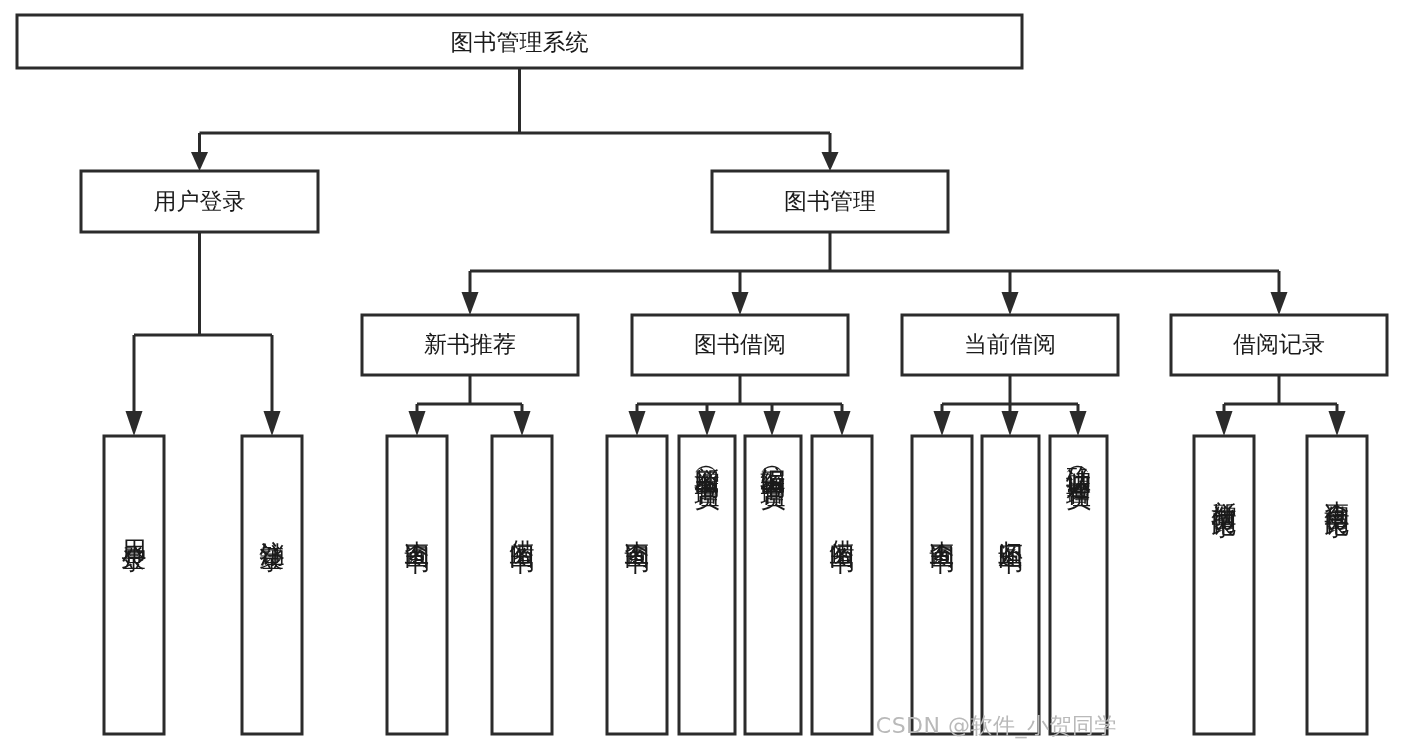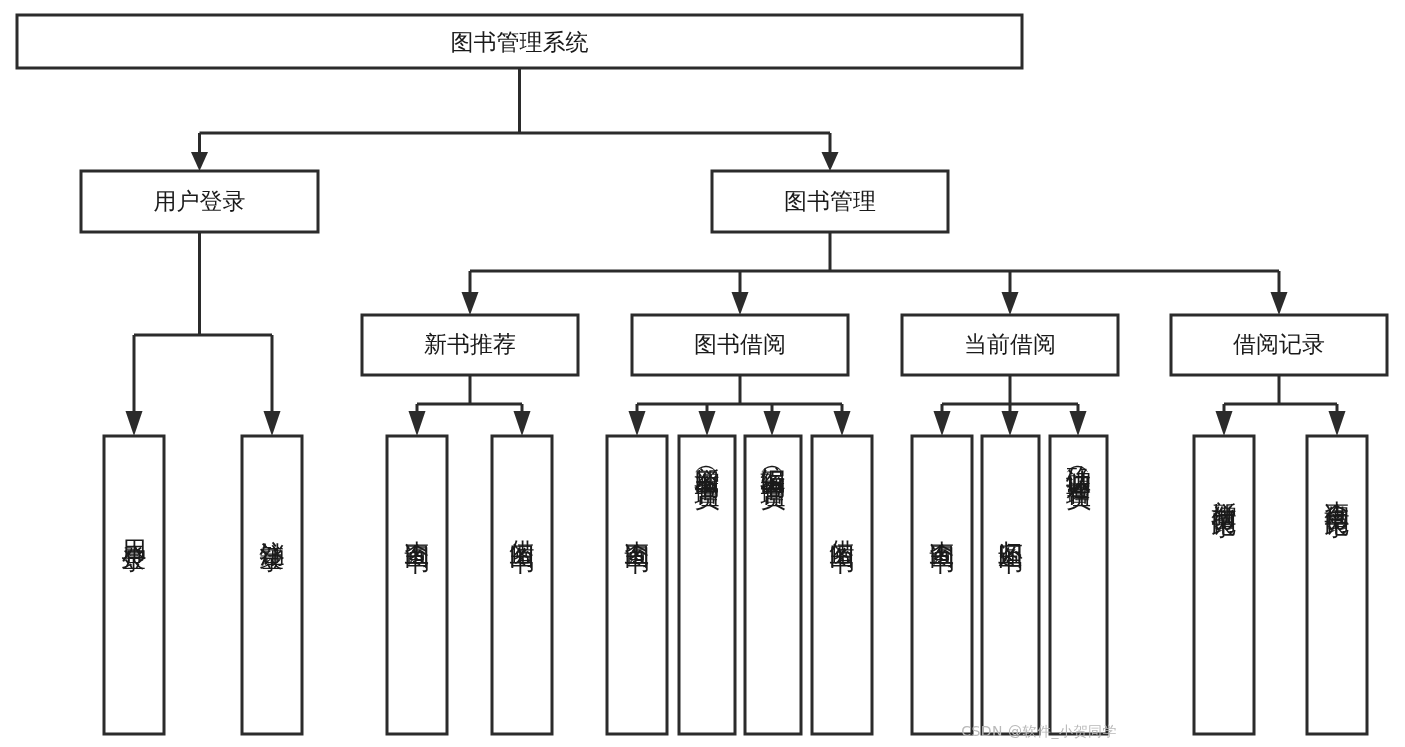--- a/index.html
+++ b/index.html
@@ -66,21 +66,21 @@
     letter-spacing: 3px;
     color: #1a1a1a;
     text-align: left;
     white-space: nowrap;
   }
   .watermark {
     position: absolute;
     right: 8px;
     bottom: 6px;
     font-family: "DejaVu Sans", "Liberation Sans", sans-serif;
-    font-size: 14px;
+    font-size: 22px;
     color: #b9b9b9;
     white-space: nowrap;
     letter-spacing: 0.5px;
   }
 </style>
 </head>
 <body>
 
 <div id="diagram-root">
 

